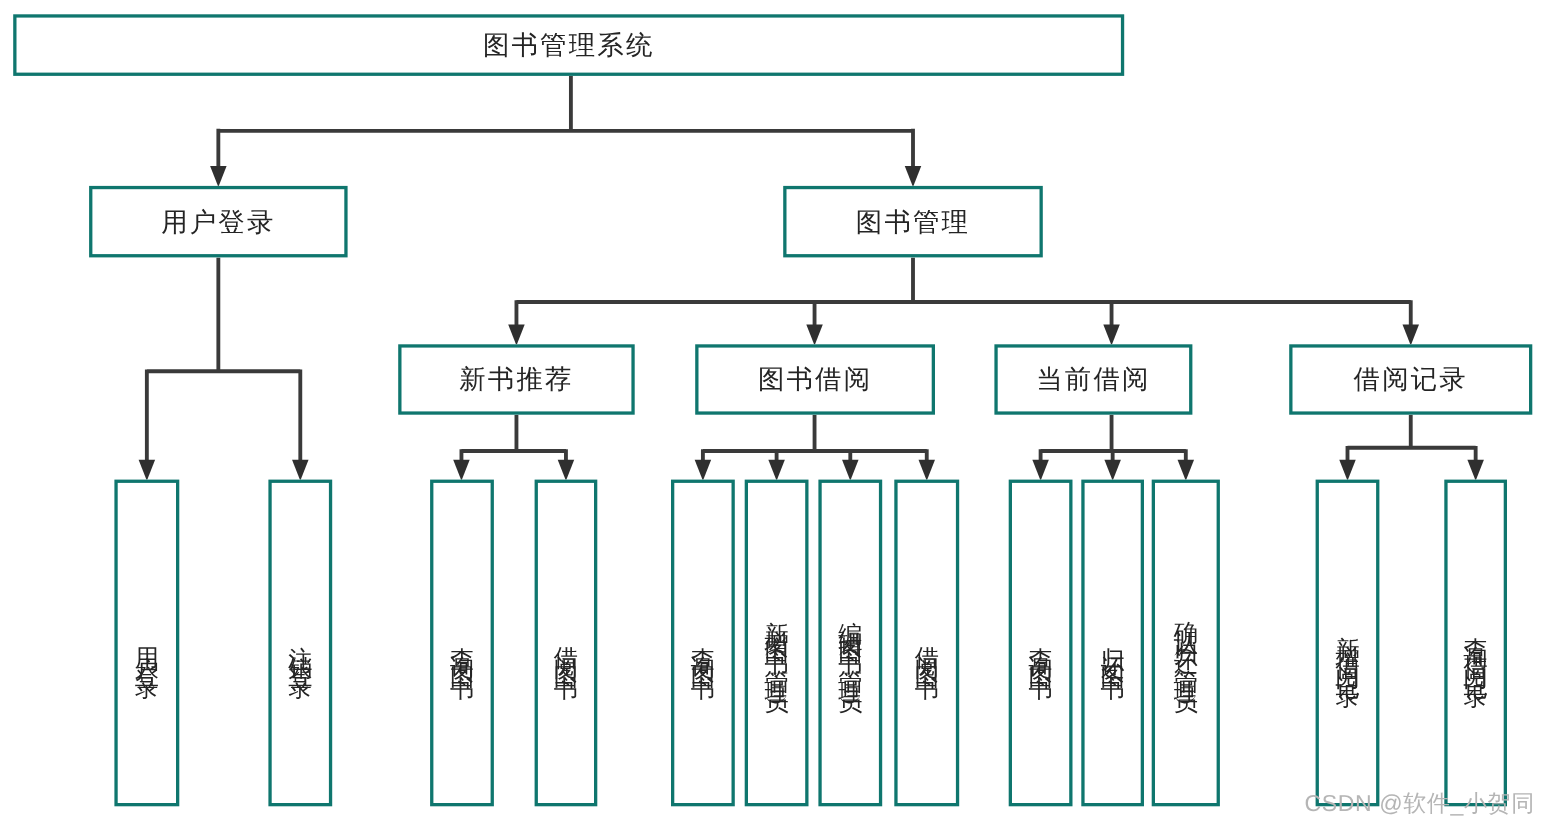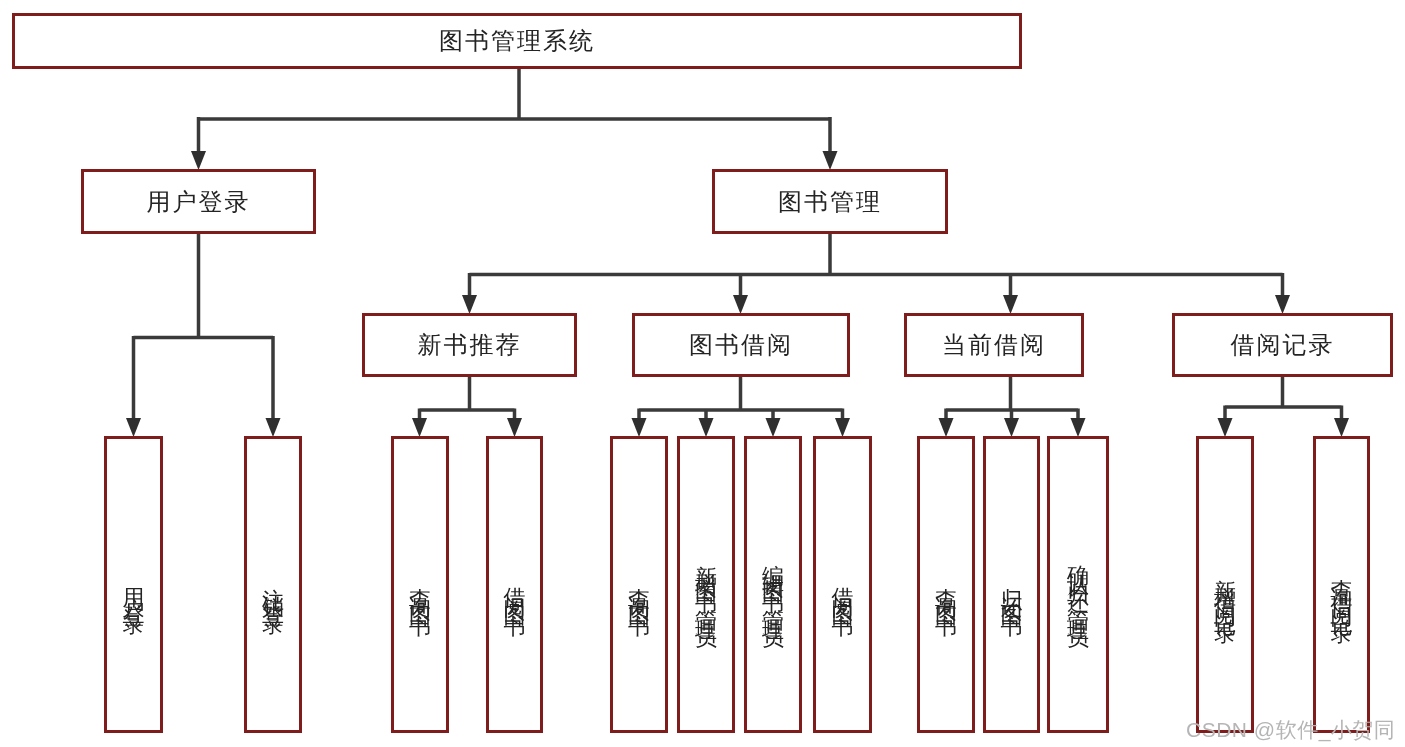--- a/index.html
+++ b/index.html
@@ -3,21 +3,21 @@
 <meta charset="utf-8">
 <style>
   html,body { margin:0; padding:0; background:#ffffff; }
   #canvas {
     position:relative; width:1405px; height:747px; background:#ffffff;
     font-family:"Liberation Sans","DejaVu Sans",sans-serif; overflow:hidden;
   }
   #wires { position:absolute; left:0; top:0; width:1405px; height:747px; }
   .box {
     position:absolute; box-sizing:border-box; background:#ffffff;
-    border:3px solid #7f1d1d; color:#242424;
+    border:3px solid #0f766e; color:#242424;
     display:flex; align-items:center; justify-content:center;
     white-space:nowrap; z-index:2;
   }
   .h  { font-size:24px; letter-spacing:2px; }
   .v  {
     writing-mode:vertical-rl; text-orientation:mixed;
     font-size:22px; letter-spacing:9px; white-space:normal;
     padding-top:6px;
   }
   .watermark {

